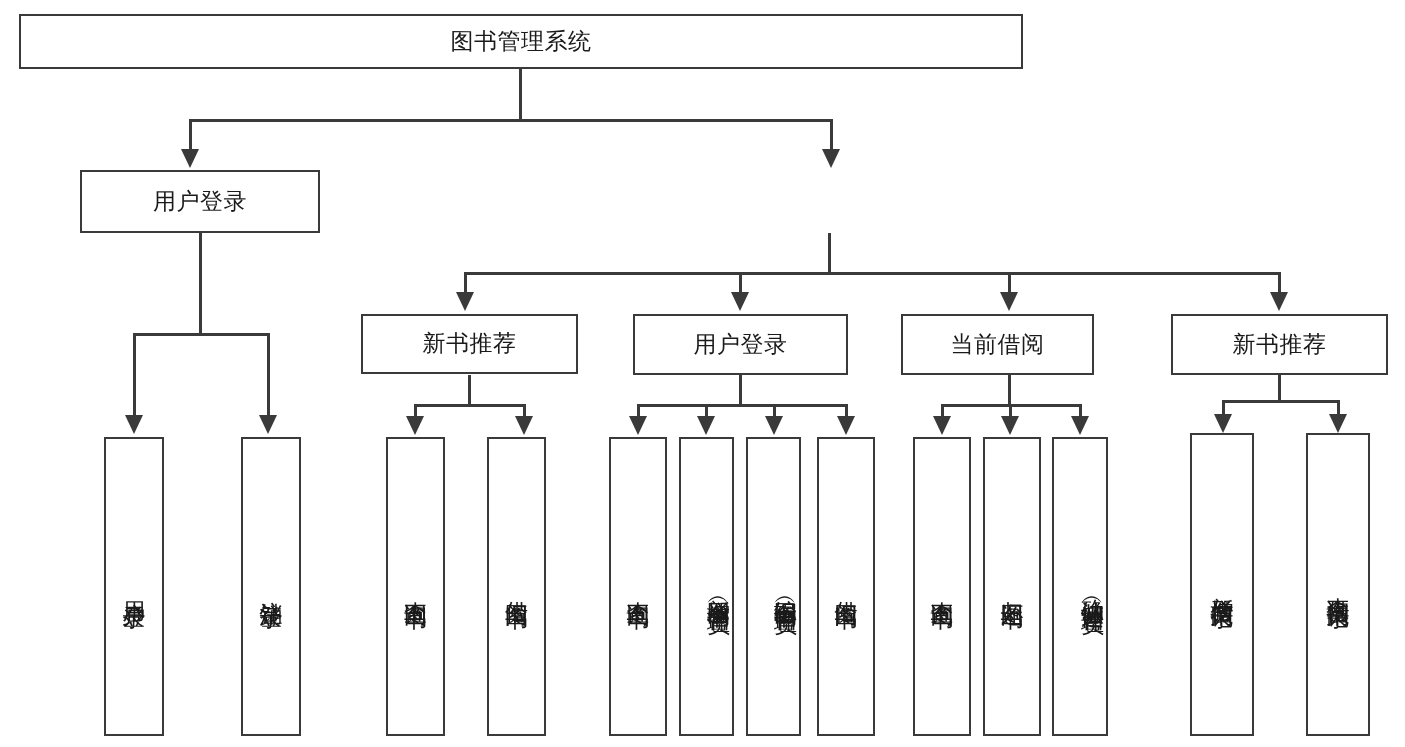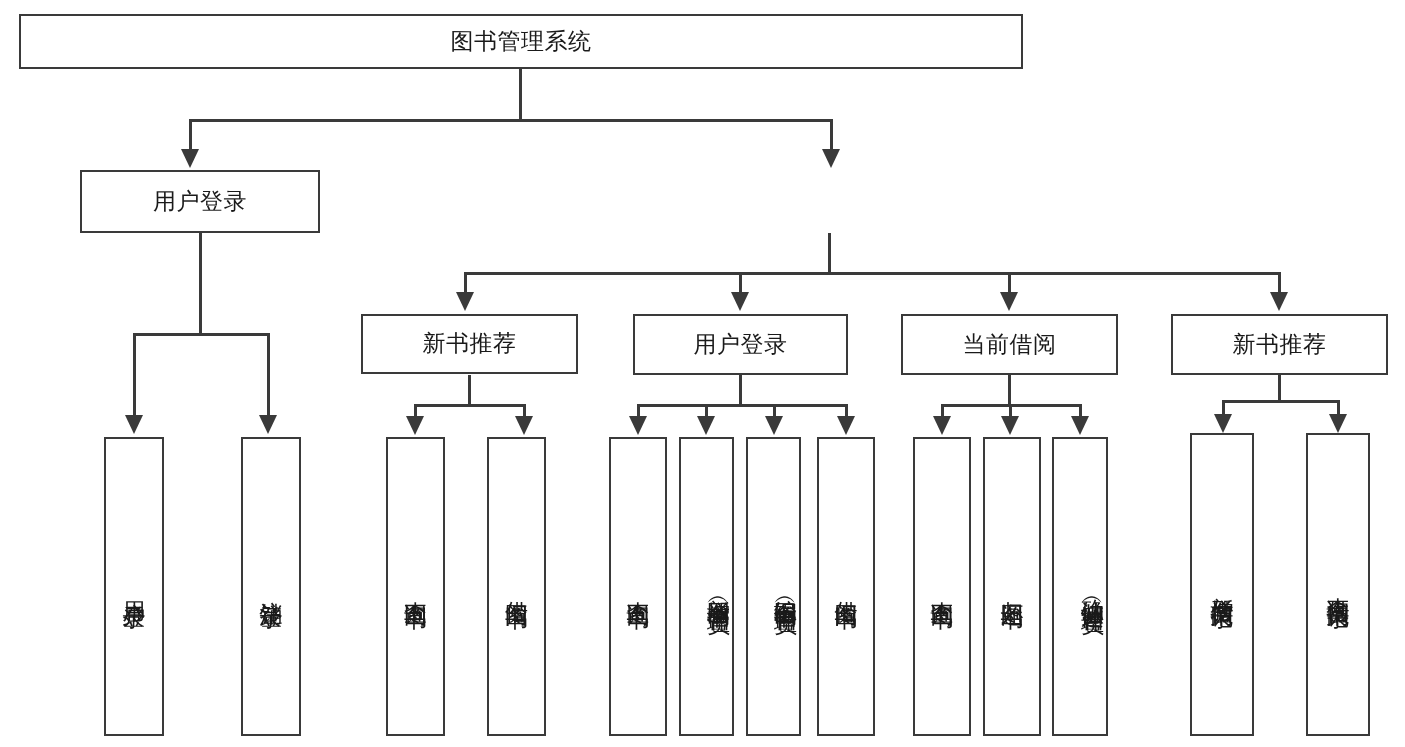--- a/index.html
+++ b/index.html
@@ -109,21 +109,21 @@
   <div class="arrow" style="left:731px; top:292px;"></div>
   <div class="edge v" style="left:1008px; top:272px; width:3px; height:22px;"></div>
   <div class="arrow" style="left:1000px; top:292px;"></div>
   <div class="edge v" style="left:1278px; top:272px; width:3px; height:22px;"></div>
   <div class="arrow" style="left:1270px; top:292px;"></div>
 
   <div class="node horizontal" style="left:361px; top:314px; width:217px; height:60px;">新书推荐</div>
 
   <div class="node horizontal" style="left:633px; top:314px; width:215px; height:61px;">用户登录</div>
 
-  <div class="node horizontal" style="left:901px; top:314px; width:217px; height:61px;">当前借阅</div>
+  <div class="node horizontal" style="left:901px; top:314px; width:193px; height:61px;">当前借阅</div>
 
   <div class="node horizontal" style="left:1171px; top:314px; width:217px; height:61px;">新书推荐</div>
 
   <div class="edge v" style="left:468px; top:375px; width:3px; height:32px;"></div>
   <div class="edge h" style="left:414px; top:404px; width:112px; height:3px;"></div>
   <div class="edge v" style="left:414px; top:404px; width:3px; height:14px;"></div>
   <div class="arrow" style="left:406px; top:416px;"></div>
   <div class="edge v" style="left:523px; top:404px; width:3px; height:14px;"></div>
   <div class="arrow" style="left:515px; top:416px;"></div>
 

